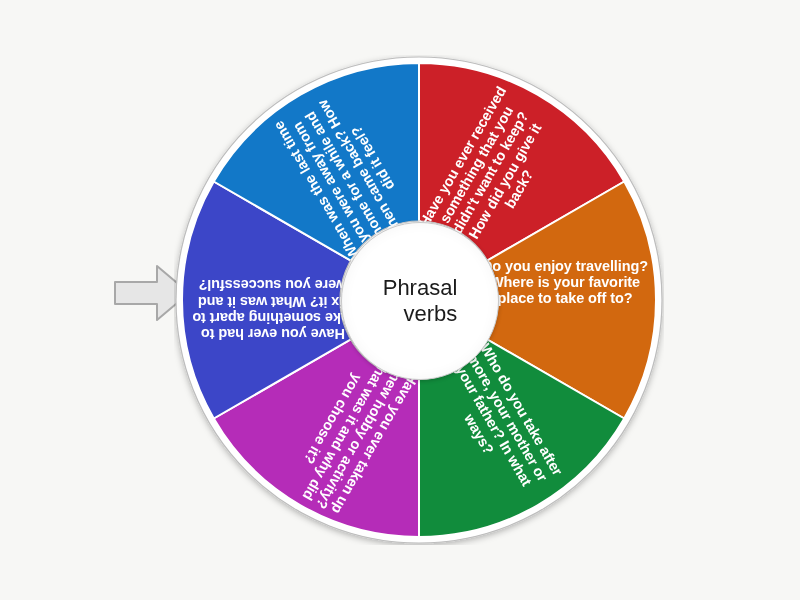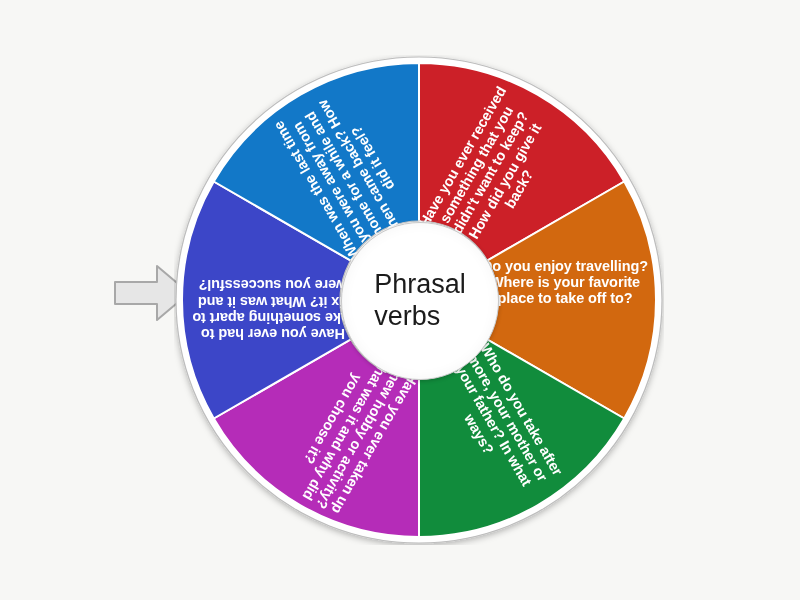--- a/index.html
+++ b/index.html
@@ -88,23 +88,23 @@
     border-radius: 50%;
     background: #ffffff;
     border: 1px solid #c9c9c9;
     box-shadow: 0 1px 4px rgba(0,0,0,0.22), inset 0 0 14px rgba(0,0,0,0.045);
     display: flex;
     align-items: center;
     justify-content: center;
   }
   .hub-text {
     color: #1b1b1b;
-    font-size: 27px;
+    font-size: 22px;
     line-height: 1.18;
-    text-align: left;
+    text-align: right;
     font-weight: normal;
     white-space: pre-line;
   }
 </style>
 </head>
 <body style="background: rgb(247, 247, 245);">
 
 <div id="stage">
 
   <div class="pointer-wrap">

